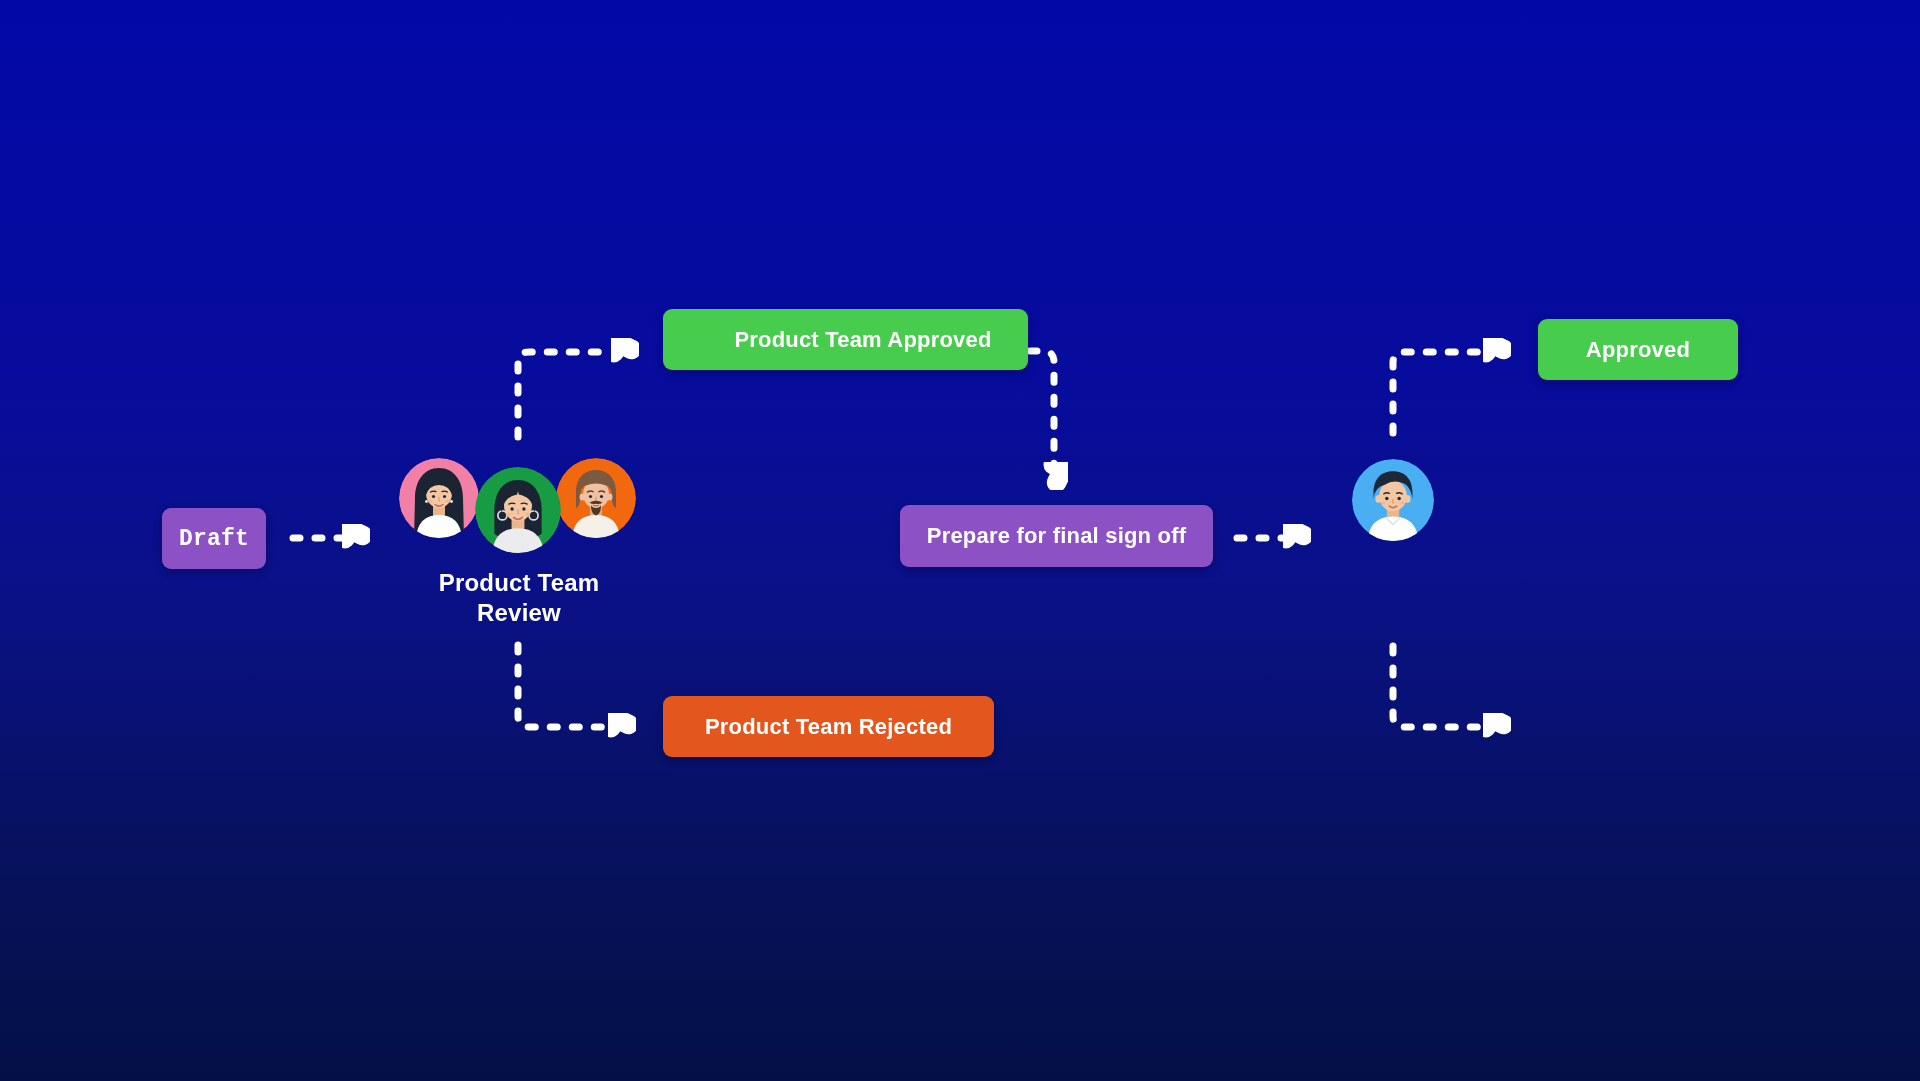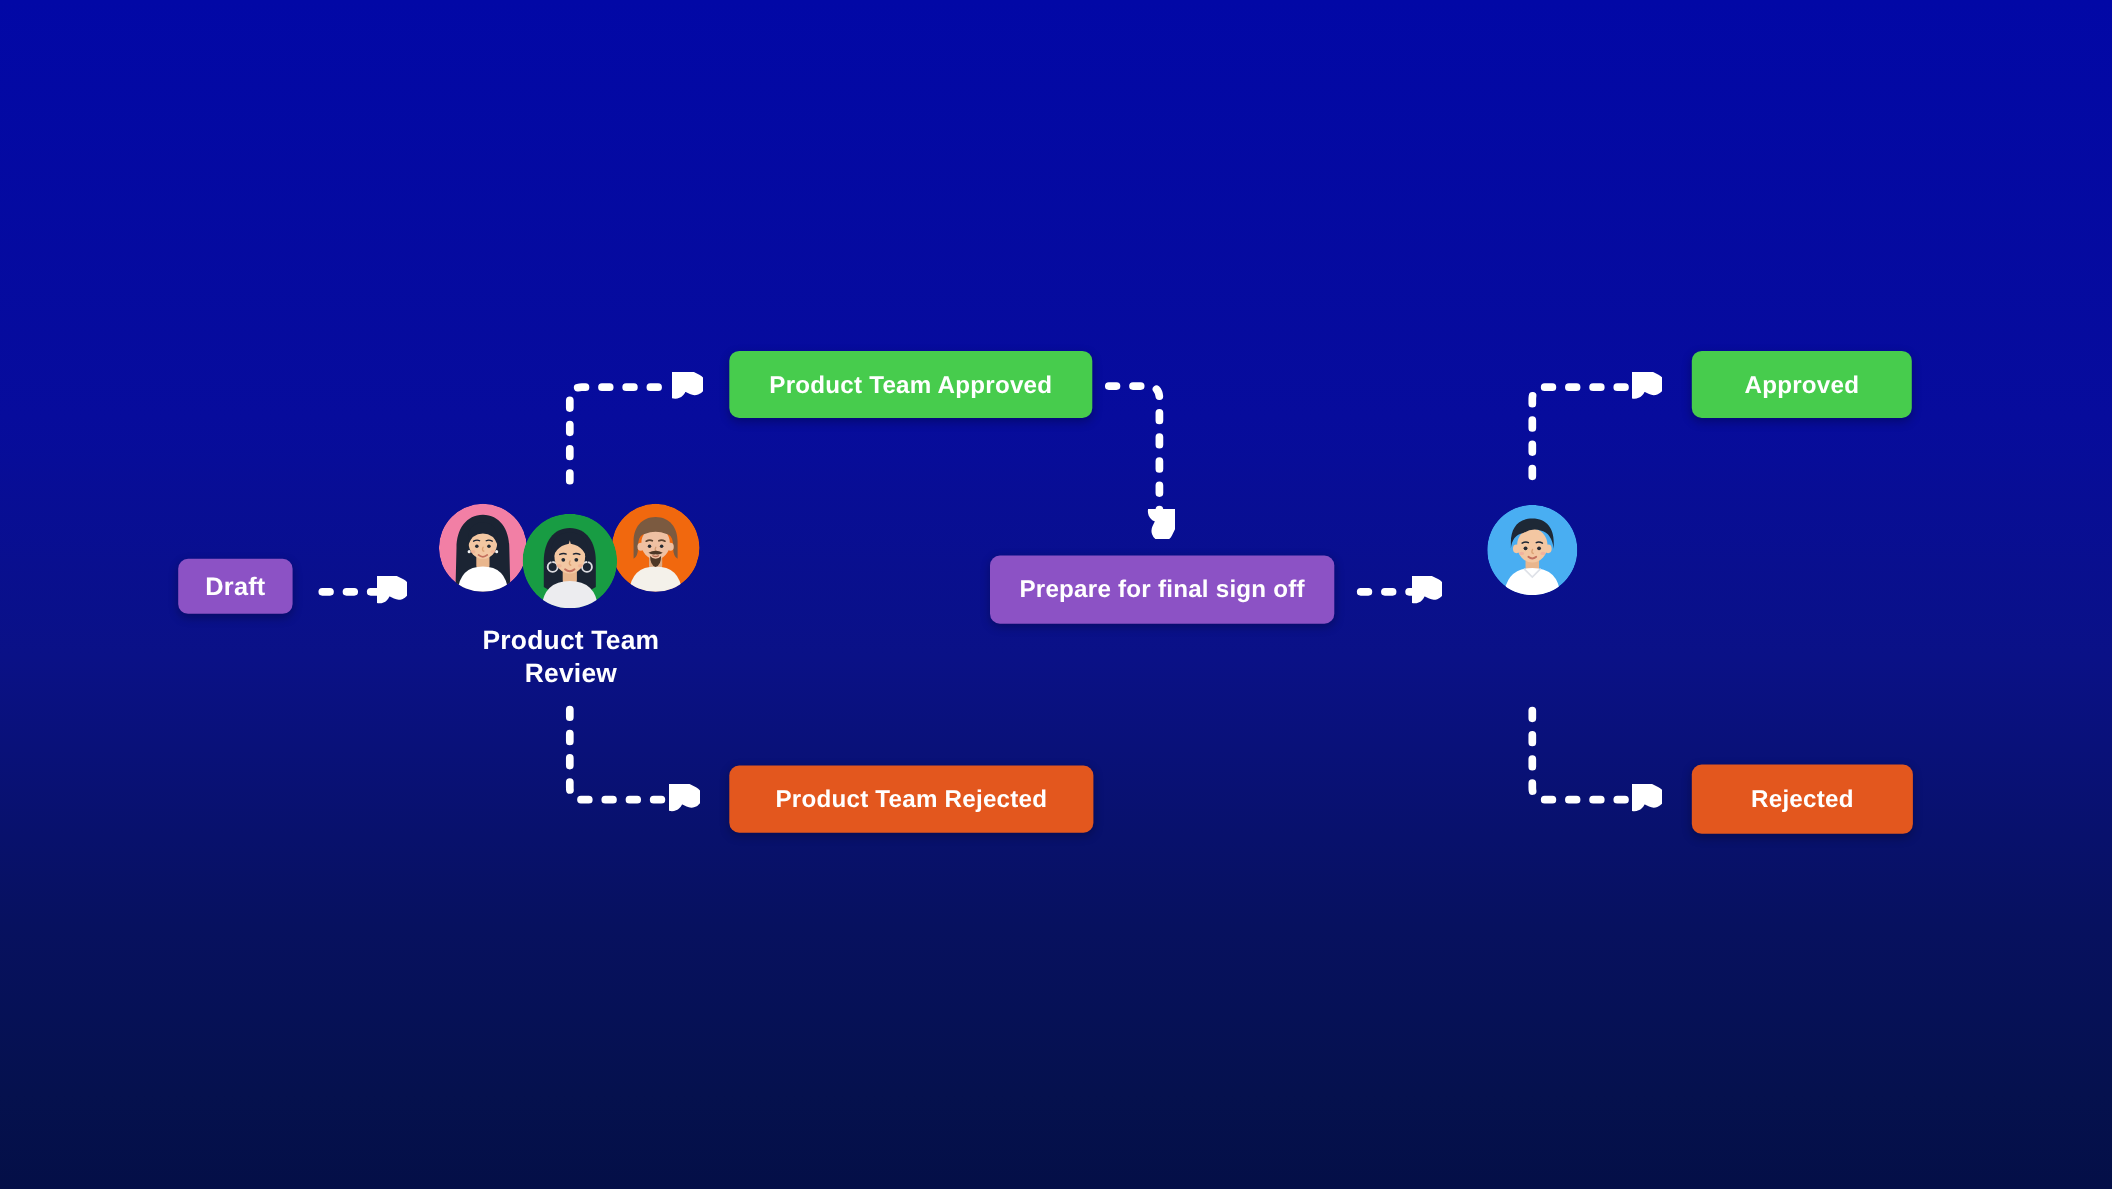--- a/index.html
+++ b/index.html
@@ -41,31 +41,30 @@
     </defs>
     <path d="M293 538 L344 538" marker-end="url(#arrow)"></path>
     <path d="M518 437 L518 363 Q518 352 529 352 L613 352" marker-end="url(#arrow)"></path>
     <path d="M518 645 L518 716 Q518 727 529 727 L610 727" marker-end="url(#arrow)"></path>
     <path d="M1008 351 L1043 351 Q1054 351 1054 362 L1054 464" marker-end="url(#arrow)"></path>
     <path d="M1237 538 L1285 538" marker-end="url(#arrow)"></path>
     <path d="M1393 433 L1393 363 Q1393 352 1404 352 L1485 352" marker-end="url(#arrow)"></path>
     <path d="M1393 646 L1393 716 Q1393 727 1404 727 L1485 727" marker-end="url(#arrow)"></path>
   </svg>
 
-  <div class="node-box purple" style="left:162px;top:508px;width:104px;height:50px;font-size:23px;">Draft</div>
+  <div class="node-box purple" style="left:162px;top:508px;width:104px;height:61px;font-size:23px;font-family:Liberation Mono, monospace;">Draft</div>
 
-  <div class="node-box green" style="left:663px;top:319px;width:330px;height:61px;">Product Team Approved</div>
+  <div class="node-box green" style="left:663px;top:309px;width:330px;height:61px;padding-left:35px;">Product Team Approved</div>
 
   <div class="node-box orange" style="left:663px;top:696px;width:331px;height:61px;">Product Team Rejected</div>
 
   <div class="node-box purple" style="left:900px;top:505px;width:313px;height:62px;">Prepare for final sign off</div>
 
   <div class="node-box green" style="left:1538px;top:319px;width:200px;height:61px;">Approved</div>
 
-  <div class="node-box orange" style="left:1538px;top:695px;width:201px;height:63px;">Rejected</div>
 
   <div class="avatar" style="left:399px;top:458px;width:80px;height:80px;">
     <svg viewBox="0 0 80 80">
       <defs>
           <clipPath id="cpA">
             <circle cx="40" cy="40" r="40"></circle>
           </clipPath>
         </defs>
       <g clip-path="url(#cpA)">
         <circle cx="40" cy="40" r="40" fill="#f27fa5"></circle>

